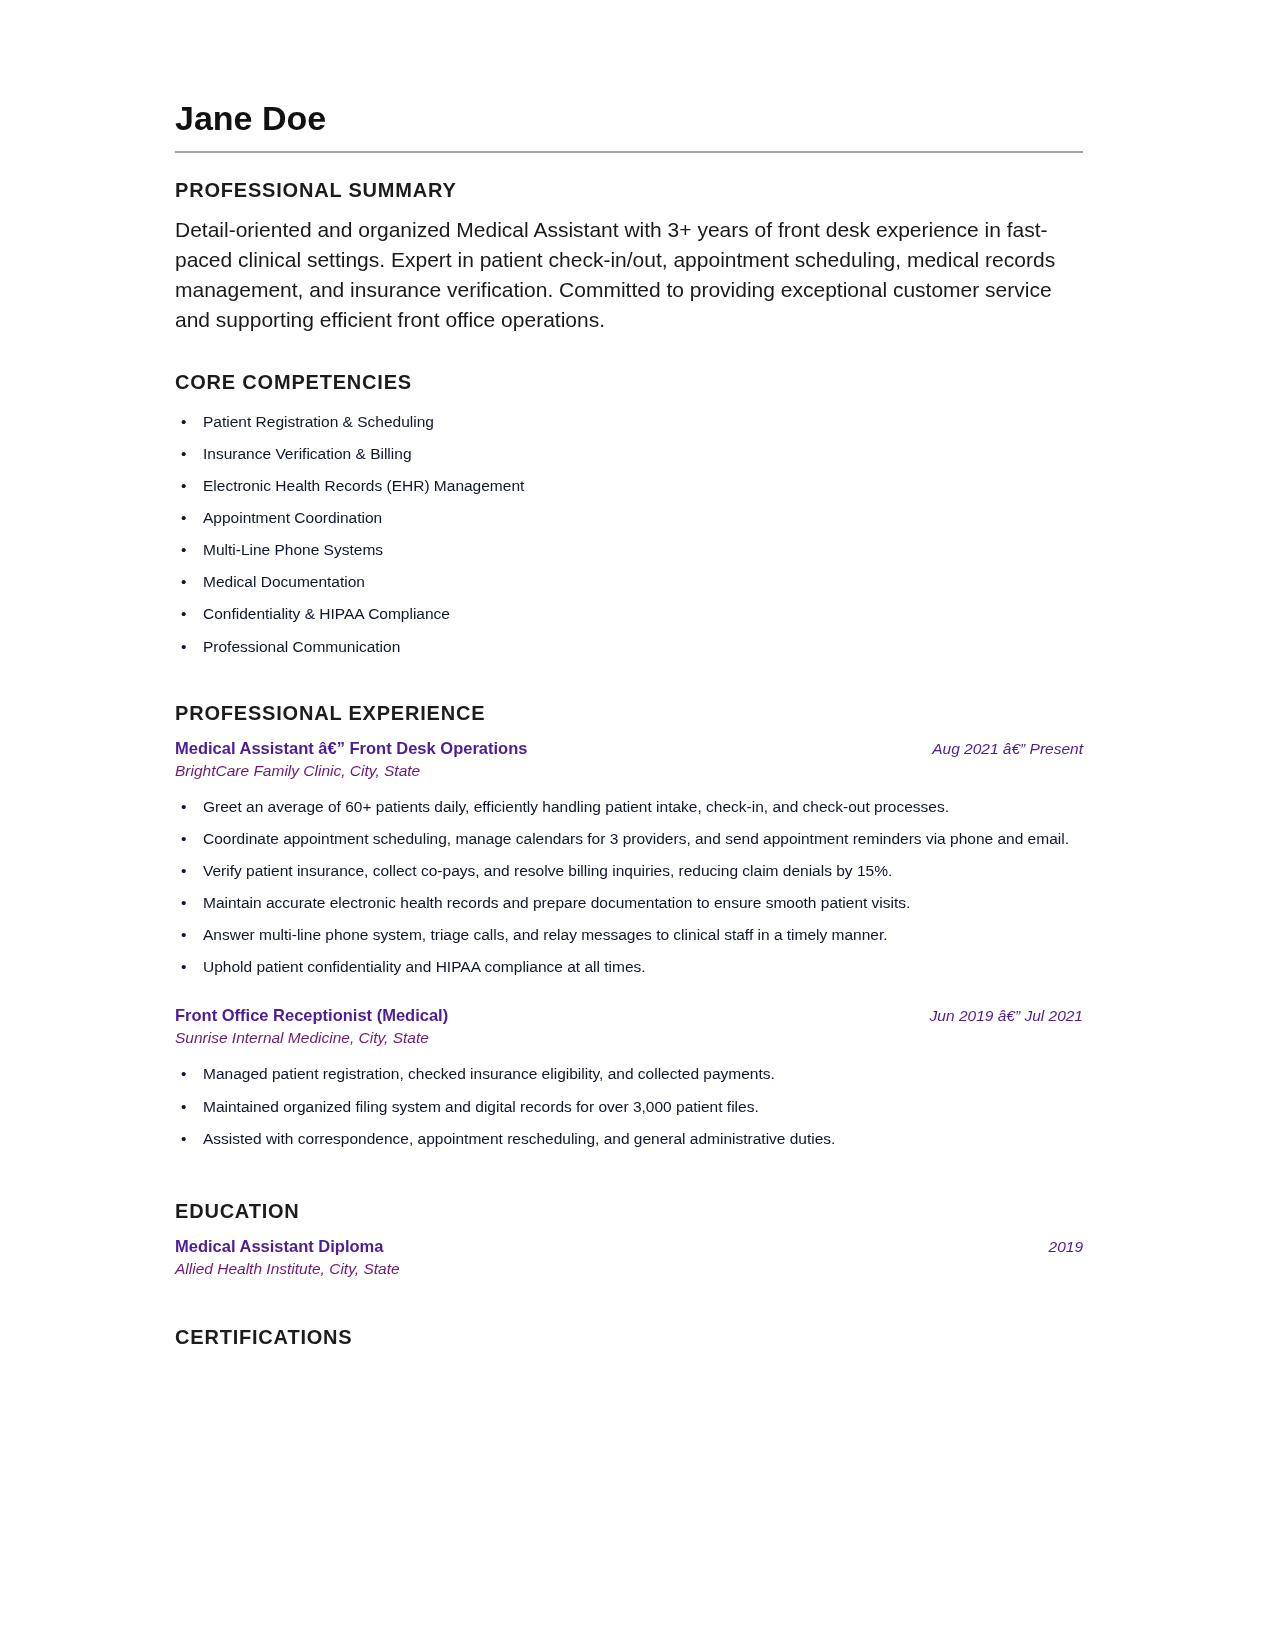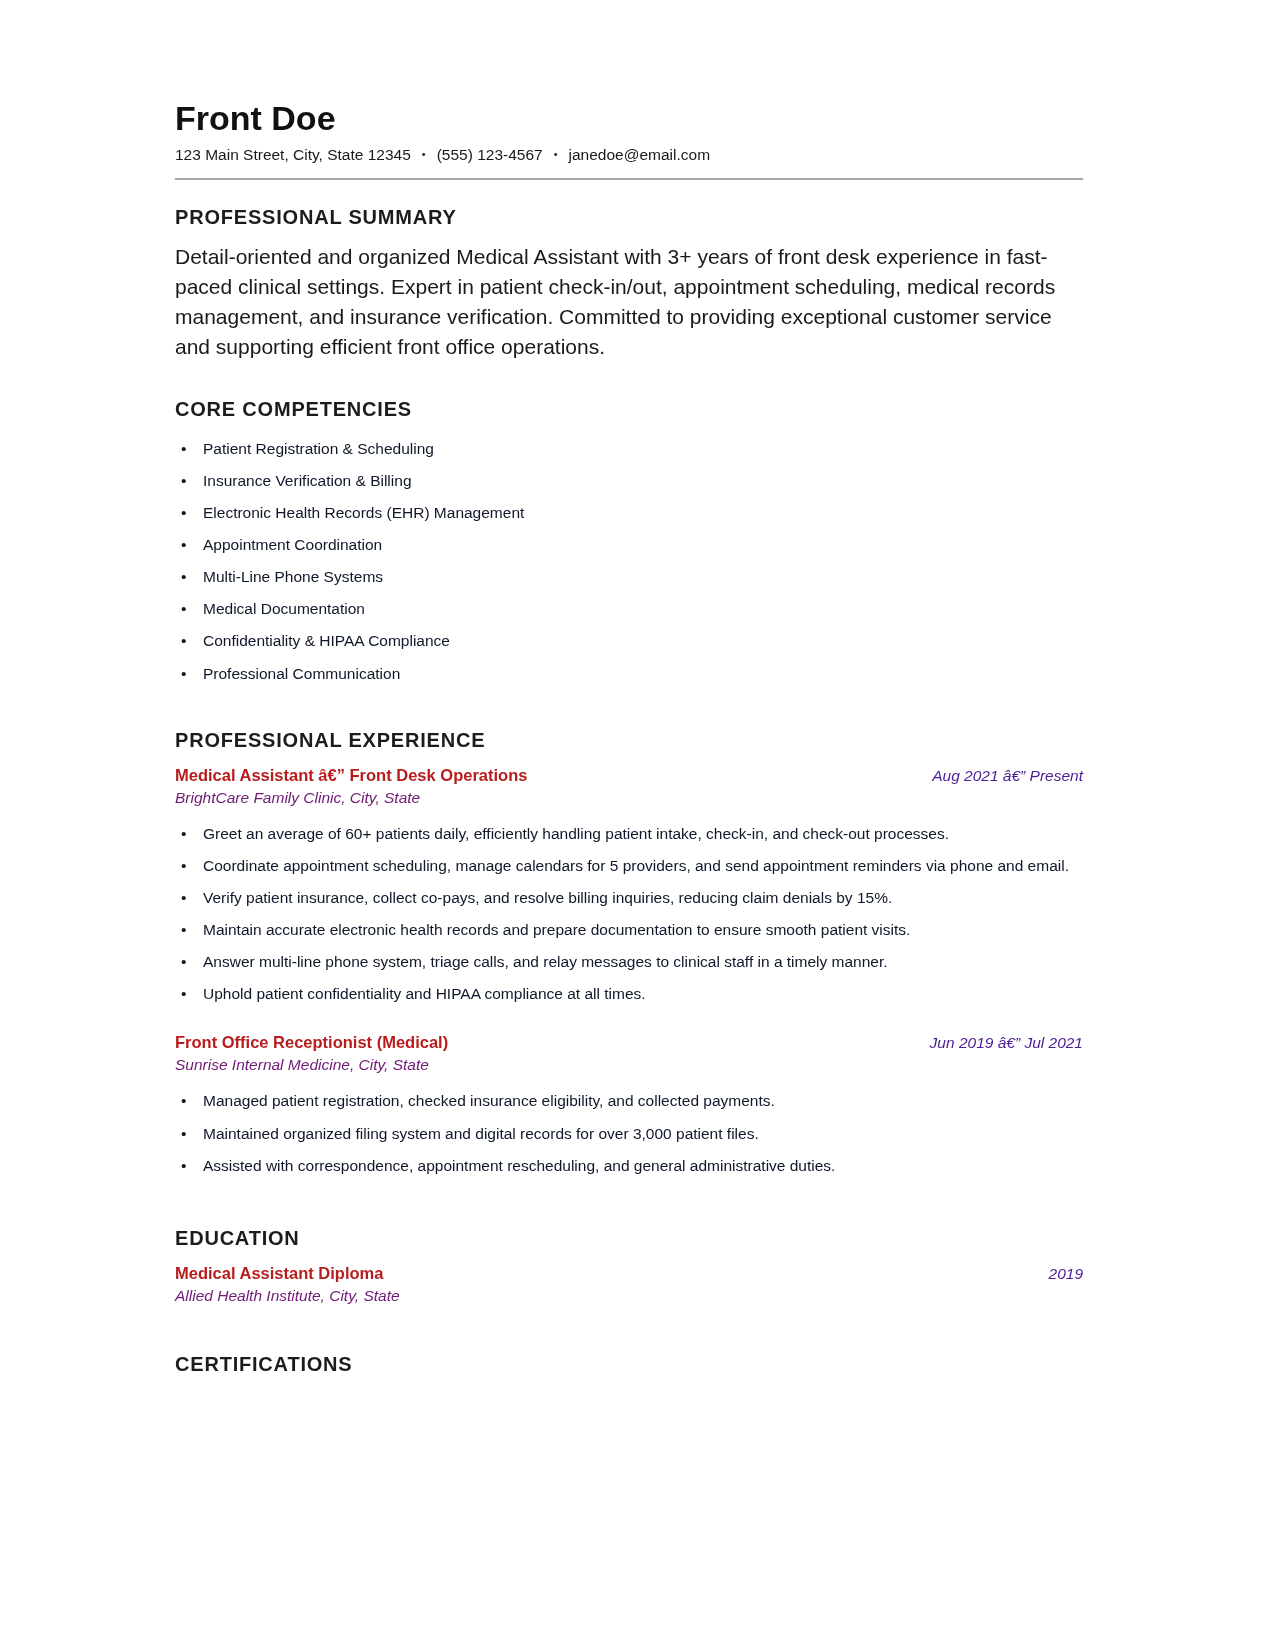--- a/index.html
+++ b/index.html
@@ -91,21 +91,21 @@
   .job + .job { margin-top: 26px; }
   .entry-head {
     display: flex;
     justify-content: space-between;
     align-items: baseline;
   }
   h3.entry-title {
     font-size: 16.5px;
     font-weight: 700;
     margin: 0;
-    color: #b91c1c;
+    color: #4c1d95;
   }
   .entry-dates {
     font-style: italic;
     font-size: 15.5px;
     color: #4c1d95;
     white-space: nowrap;
   }
   .entry-subtitle {
     font-style: italic;
     font-size: 15.5px;
@@ -113,24 +113,21 @@
     color: #701a75;
   }
   .job ul.bullets { margin-top: 13px; }
 </style>
 </head>
 <body>
 
 <div class="page">
 
   <header>
-    <h1 class="name">Front Doe</h1>
-    <div class="contact">
-      <span>123 Main Street, City, State 12345</span><span class="sep">•</span><span>(555) 123-4567</span><span class="sep">•</span><span>janedoe@email.com</span>
-    </div>
+    <h1 class="name">Jane Doe</h1>
     <hr class="header-rule">
   </header>
 
   <section class="sec-summary">
     <h2 class="sec-heading">PROFESSIONAL SUMMARY</h2>
     <p class="summary-text">Detail-oriented and organized Medical Assistant with 3+ years of front desk experience in fast-paced clinical settings. Expert in patient check-in/out, appointment scheduling, medical records management, and insurance verification. Committed to providing exceptional customer service and supporting efficient front office operations.</p>
   </section>
 
   <section class="sec-competencies">
     <h2 class="sec-heading">CORE COMPETENCIES</h2>
@@ -150,21 +147,21 @@
     <h2 class="sec-heading">PROFESSIONAL EXPERIENCE</h2>
 
     <div class="job">
       <div class="entry-head">
         <h3 class="entry-title">Medical Assistant â€” Front Desk Operations</h3>
         <span class="entry-dates">Aug 2021 â€” Present</span>
       </div>
       <div class="entry-subtitle">BrightCare Family Clinic, City, State</div>
       <ul class="bullets">
         <li>Greet an average of 60+ patients daily, efficiently handling patient intake, check-in, and check-out processes.</li>
-        <li>Coordinate appointment scheduling, manage calendars for 5 providers, and send appointment reminders via phone and email.</li>
+        <li>Coordinate appointment scheduling, manage calendars for 3 providers, and send appointment reminders via phone and email.</li>
         <li>Verify patient insurance, collect co-pays, and resolve billing inquiries, reducing claim denials by 15%.</li>
         <li>Maintain accurate electronic health records and prepare documentation to ensure smooth patient visits.</li>
         <li>Answer multi-line phone system, triage calls, and relay messages to clinical staff in a timely manner.</li>
         <li>Uphold patient confidentiality and HIPAA compliance at all times.</li>
       </ul>
     </div>
 
     <div class="job">
       <div class="entry-head">
         <h3 class="entry-title">Front Office Receptionist (Medical)</h3>

